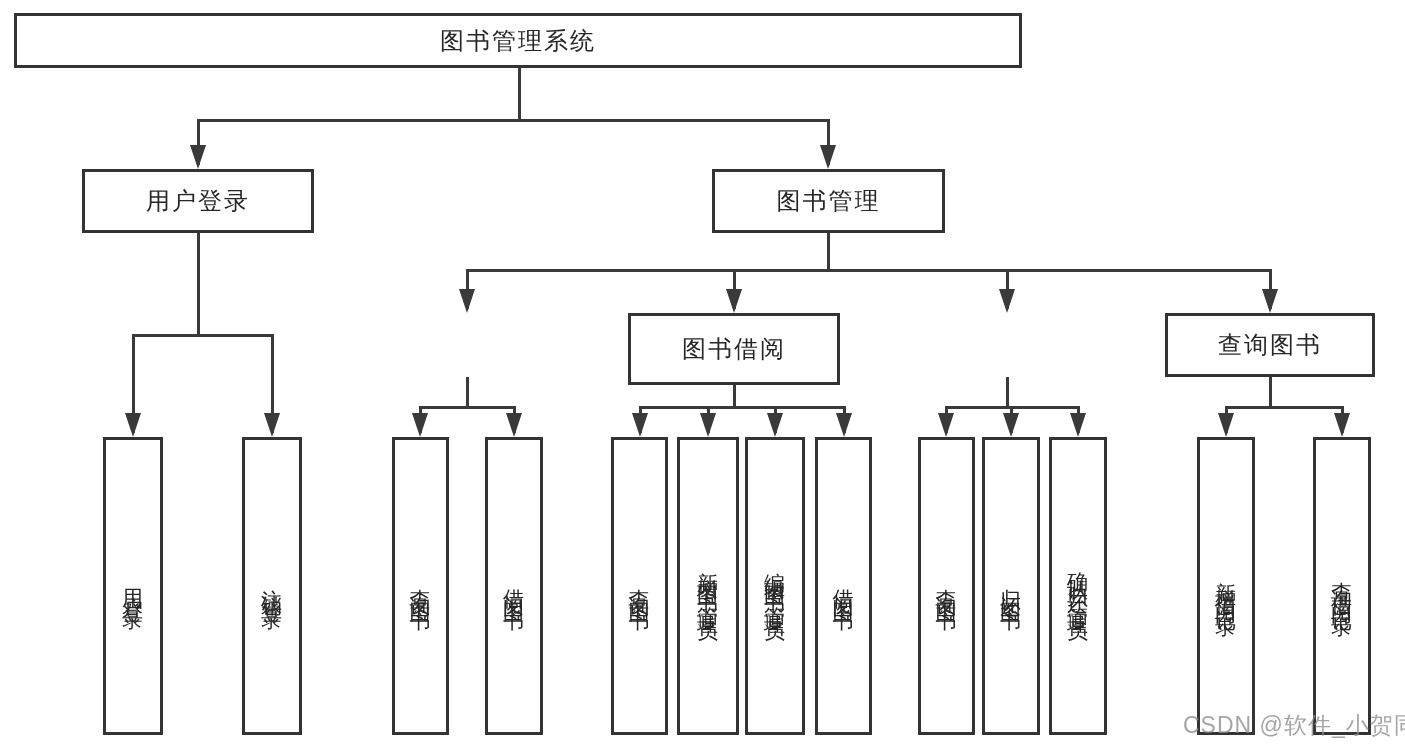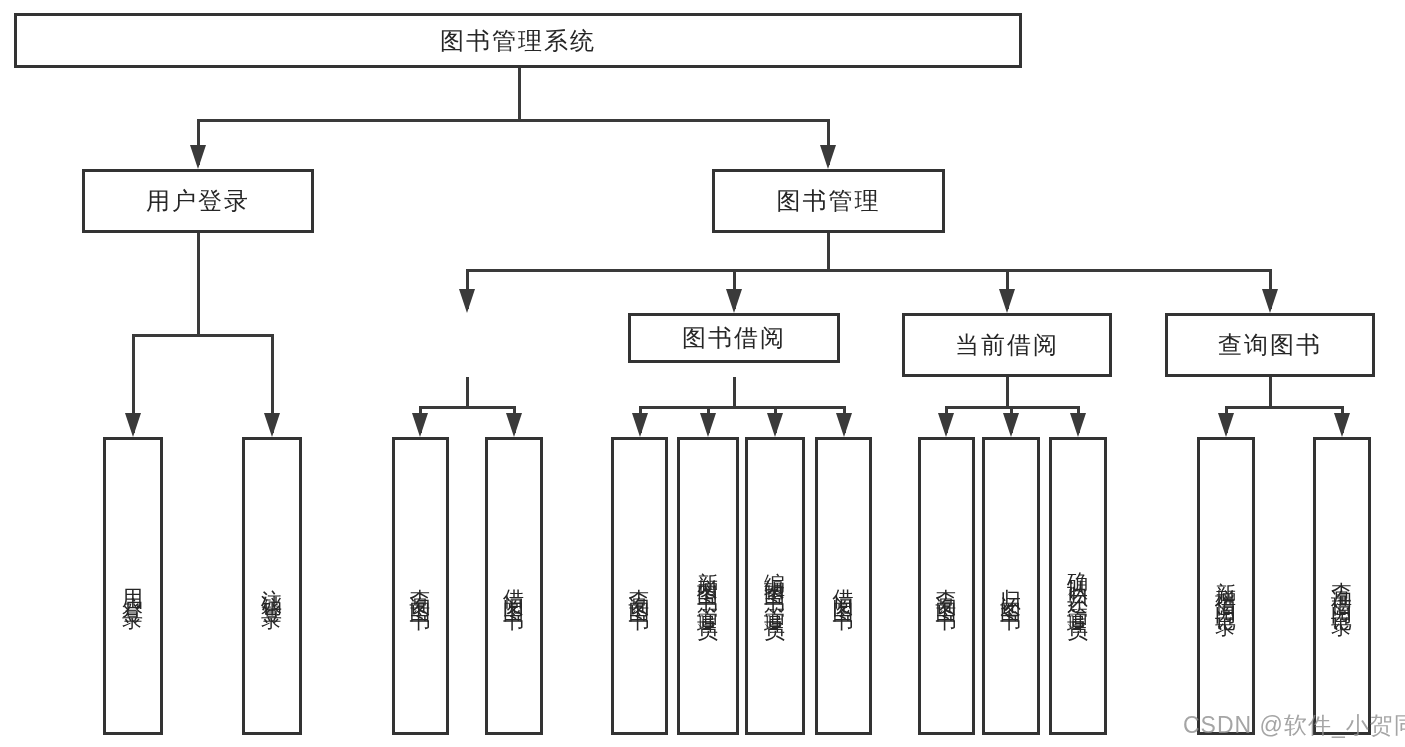--- a/index.html
+++ b/index.html
@@ -45,25 +45,22 @@
     <span class="lbl">图书管理系统</span>
   </div>
 
   <div class="box" style="left:82px;top:169px;width:232px;height:64px">
     <span class="lbl">用户登录</span>
   </div>
   <div class="box" style="left:712px;top:169px;width:233px;height:64px">
     <span class="lbl">图书管理</span>
   </div>
 
-  <div class="box" style="left:628px;top:313px;width:212px;height:50px">
+  <div class="box" style="left:628px;top:313px;width:212px;height:72px">
     <span class="lbl">图书借阅</span>
-  </div>
-  <div class="box" style="left:902px;top:313px;width:210px;height:64px">
-    <span class="lbl">当前借阅</span>
   </div>
   <div class="box" style="left:1165px;top:313px;width:210px;height:64px">
     <span class="lbl">查询图书</span>
   </div>
 
   <div class="box v" style="left:103px;top:437px;width:60px;height:298px">
     <span class="lbl">用户登录</span>
   </div>
   <div class="box v" style="left:242px;top:437px;width:60px;height:298px">
     <span class="lbl">注销登录</span>

